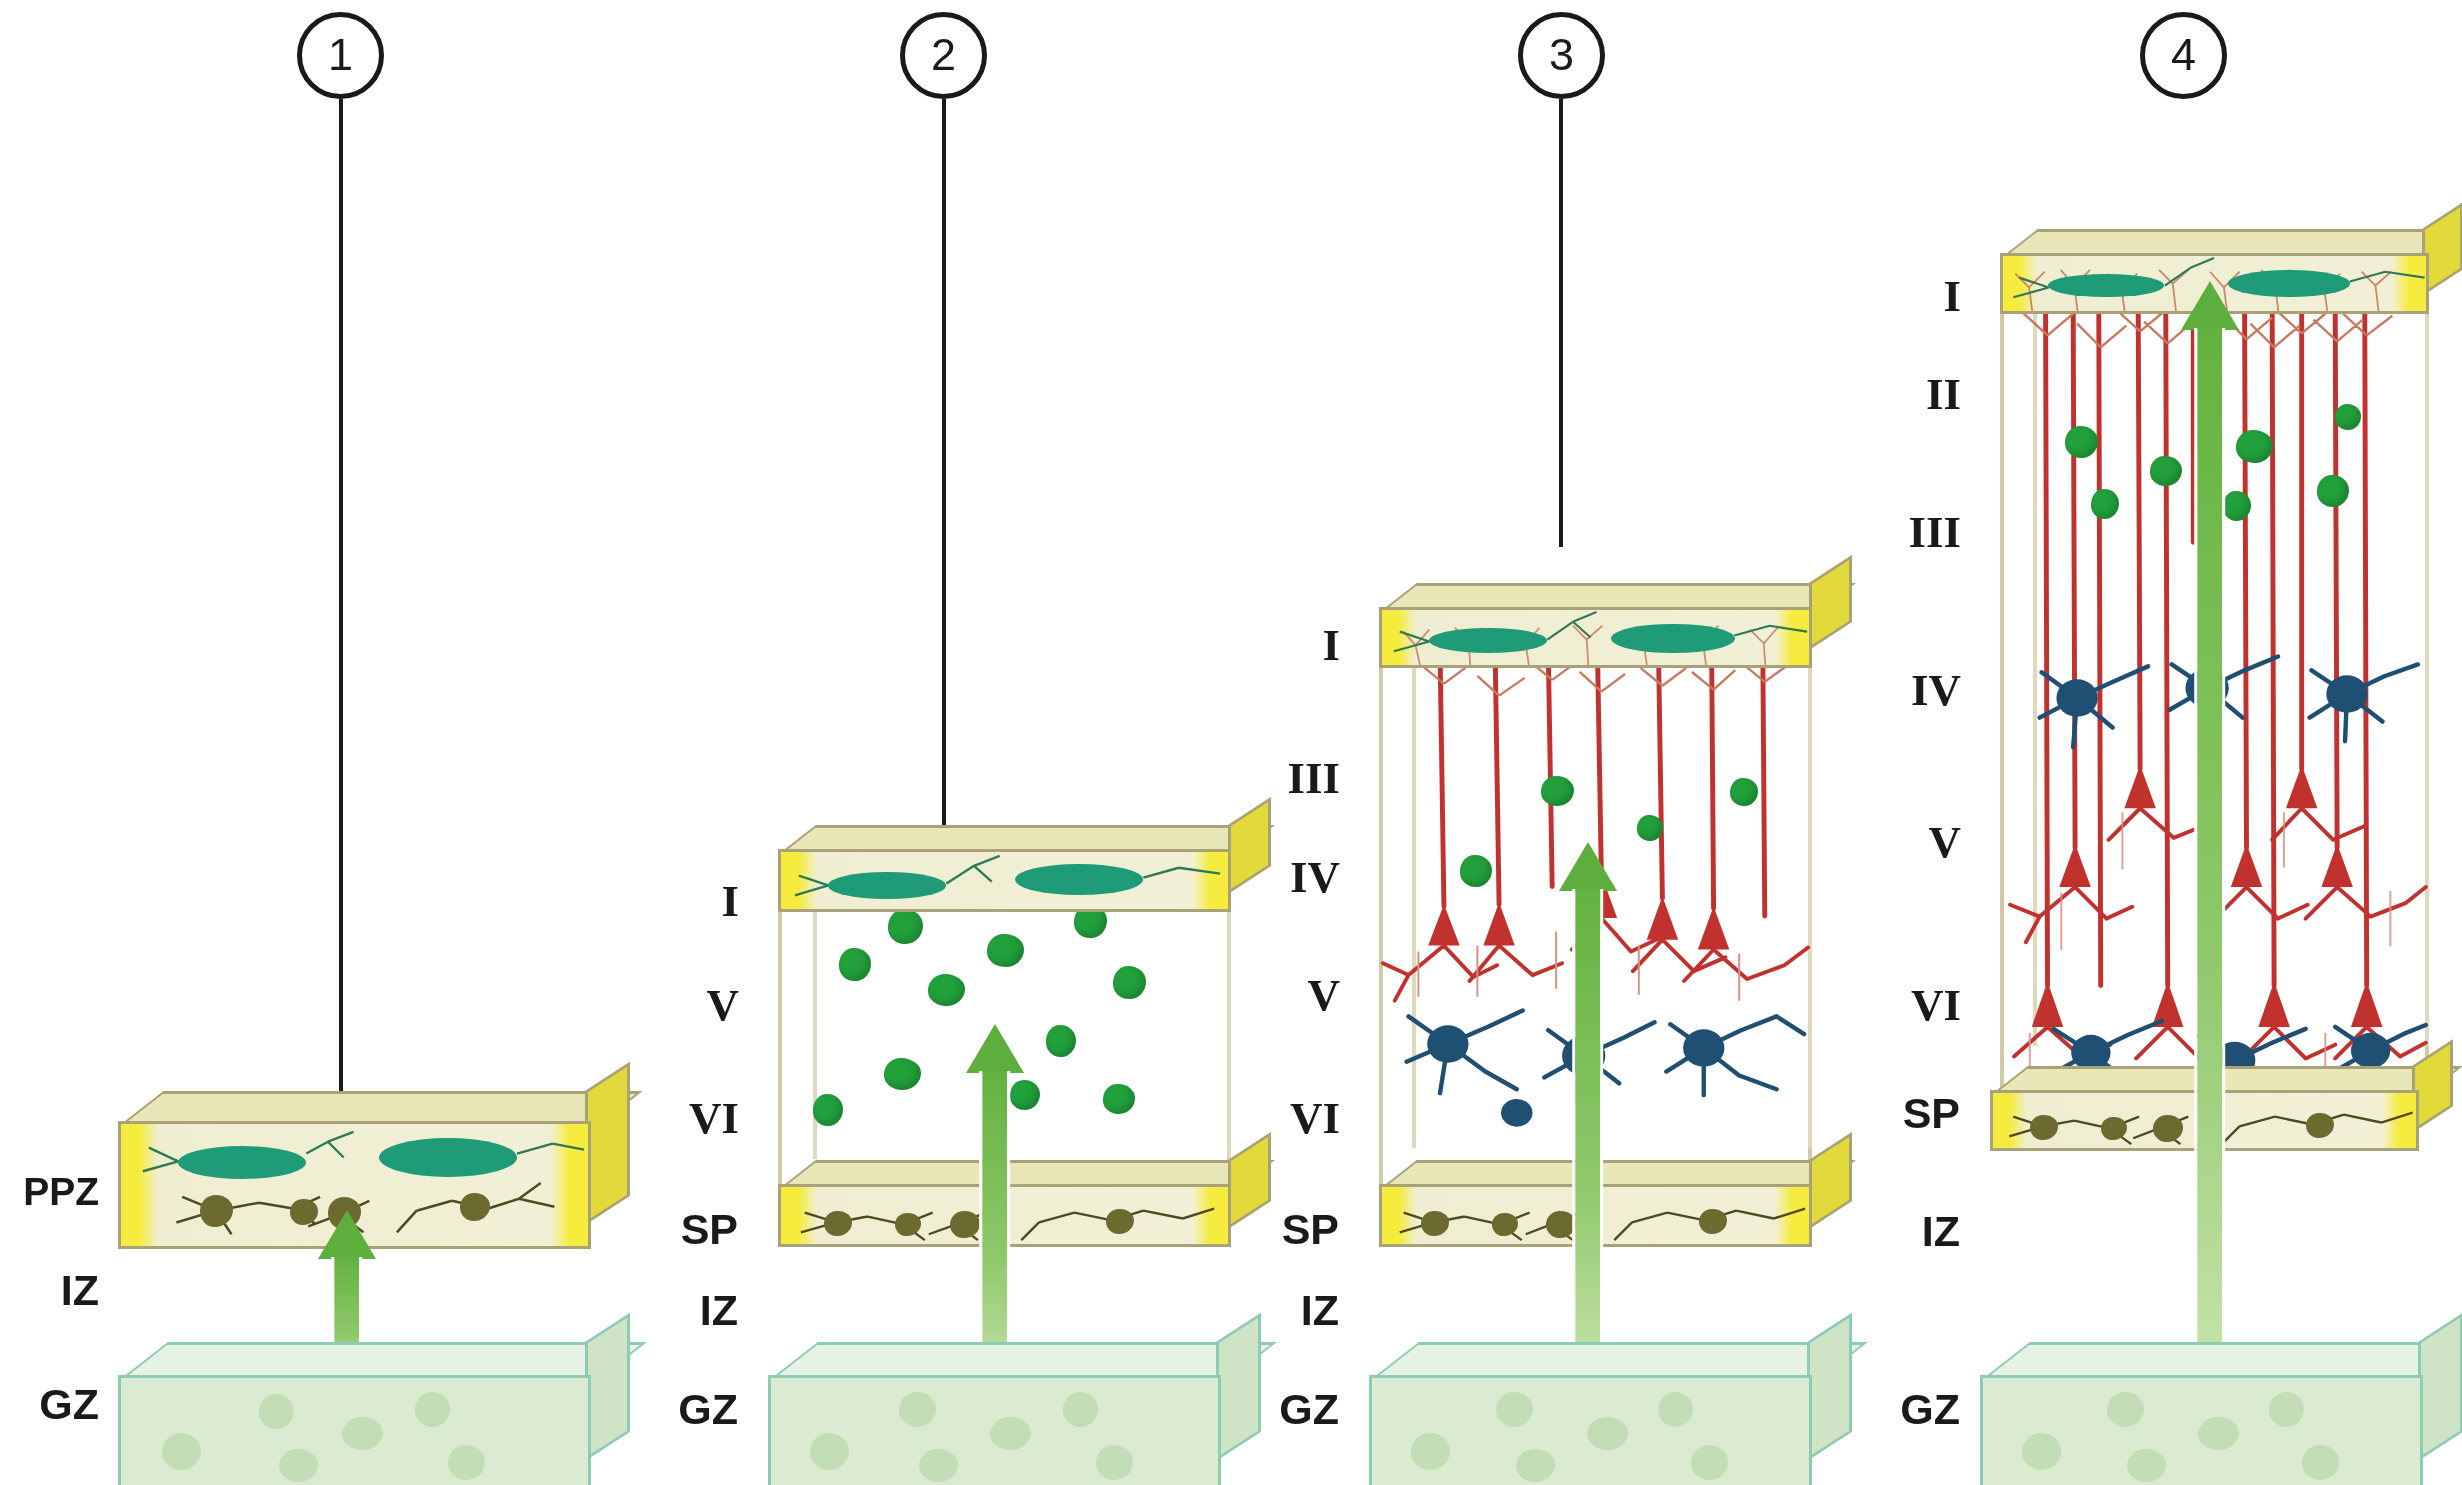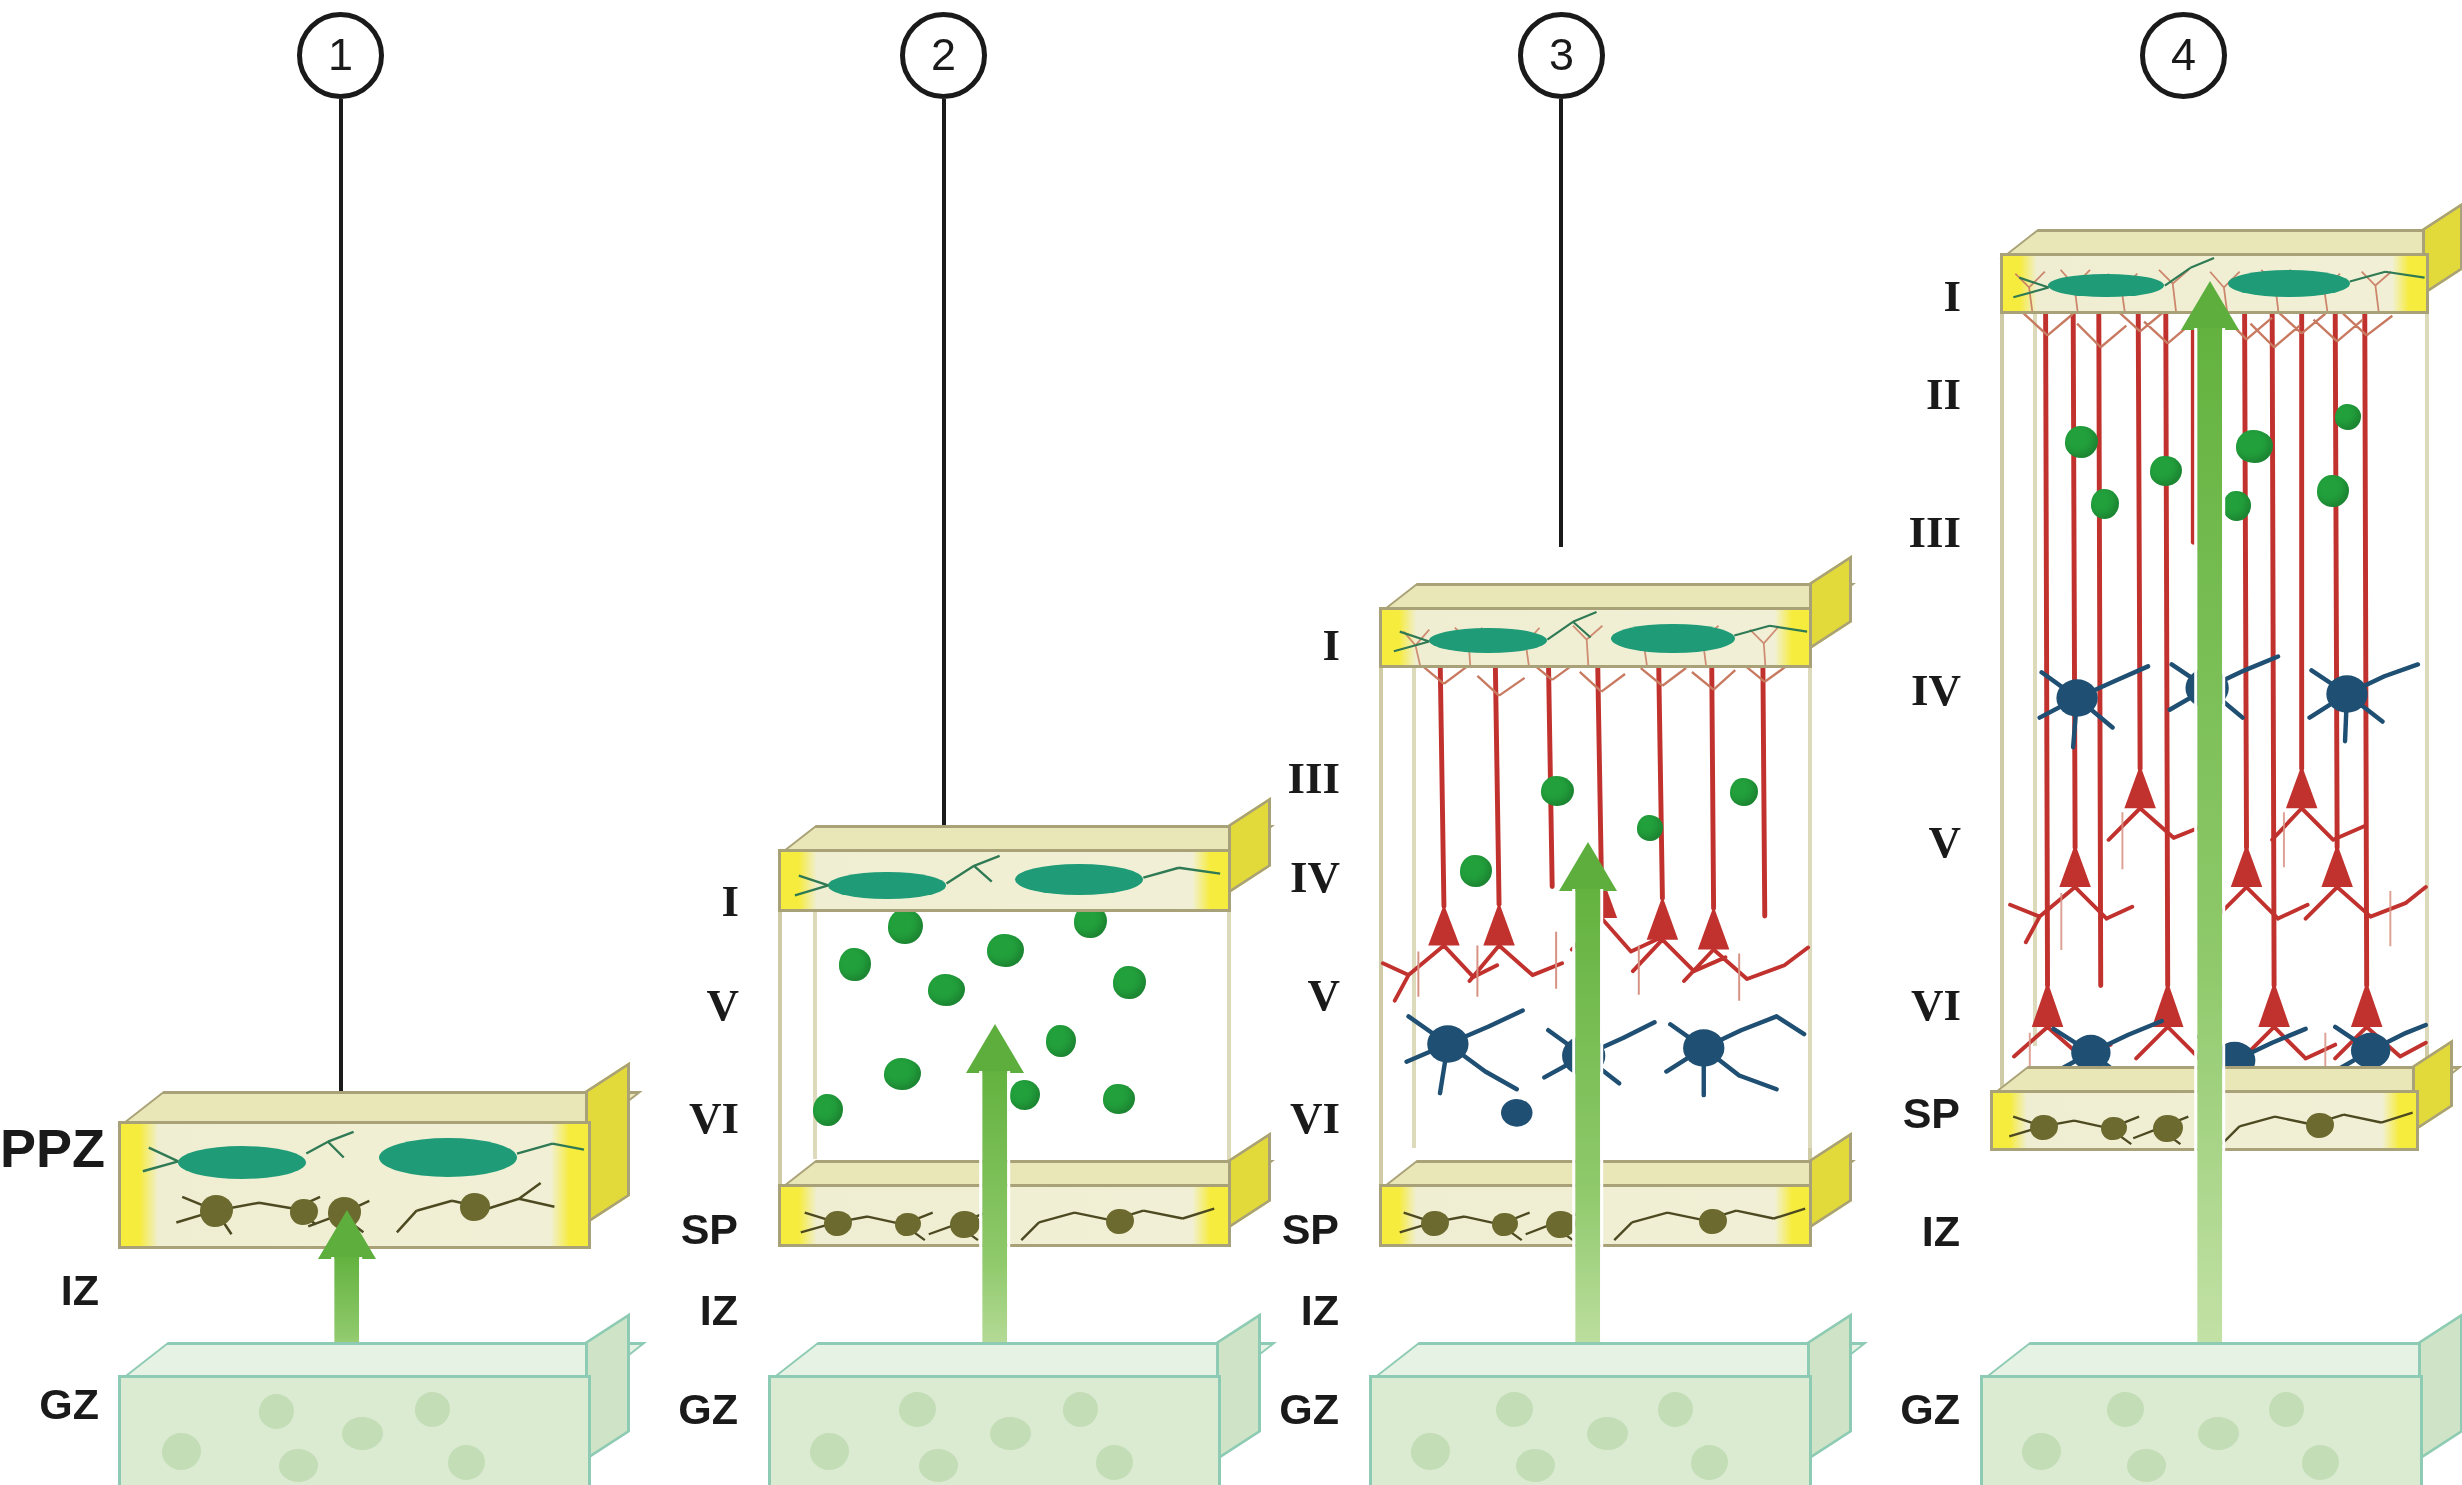--- a/index.html
+++ b/index.html
@@ -77,21 +77,21 @@
   <div class="callout" style="left:1518px;top:11.8px;">
     <span>3</span>
   </div>
 
   <div class="callout" style="left:2140px;top:11.8px;">
     <span>4</span>
   </div>
 
   <div>
 
-    <div class="zlabel" style="left:0;width:99px;top:1148px;font-size:54px;">PPZ</div>
+    <div class="zlabel" style="left:0;width:99px;top:1192px;font-size:39px;">PPZ</div>
     <div class="zlabel" style="left:0;width:99px;top:1290px;font-size:43px;">IZ</div>
     <div class="zlabel" style="left:0;width:99px;top:1404px;font-size:43px;">GZ</div>
 
     <div class="box3d" style="left:118px;top:1091px;width:512px;height:158px;">
       <div class="face-top y-top" style="left:0;top:0;width:473px;height:29.6px;transform:skewX(-52deg);transform-origin:bottom left;"></div>
       <div class="face-right y-right" style="right:0;top:0;width:39px;height:128px;transform:skewY(-33deg);transform-origin:top left;"></div>
       <div class="face-front y-front" style="left:0;width:473px;height:128px;overflow:hidden;">
         <div class="crcell" style="left:57px;top:21.7px;width:128px;height:33px;"></div>
         <div class="crcell" style="left:258px;top:13.8px;width:138px;height:39px;"></div>
         <svg class="neurons" width="473" height="128" viewBox="0 0 480 130">

